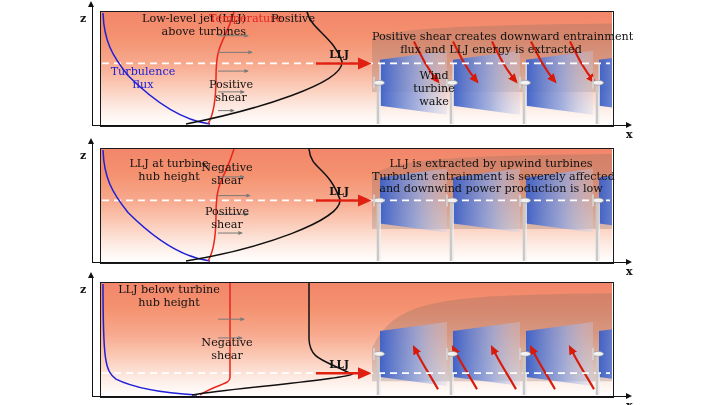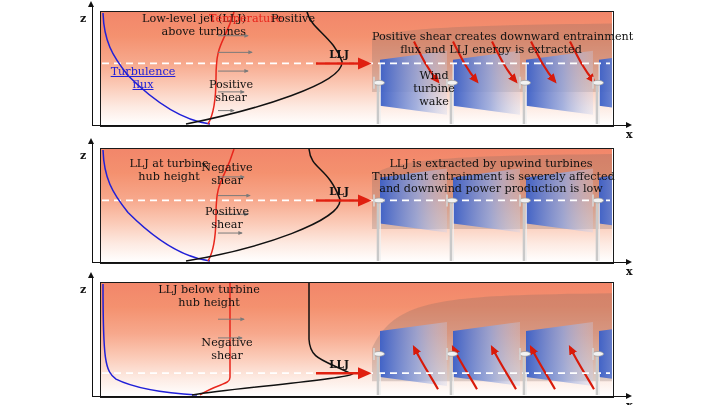--- a/index.html
+++ b/index.html
@@ -24,21 +24,21 @@
   .xarrow{position:absolute;width:0;height:0;
     border-top:3.6px solid transparent;border-bottom:3.6px solid transparent;
     border-left:6px solid #111;}
   .axlabel{position:absolute;font-weight:bold;font-size:11px;color:#111;
            font-family:"DejaVu Serif","Liberation Serif",serif;}
 
   
   .txt{position:absolute;color:#111;font-size:11.2px;line-height:12.6px;
        text-align:center;white-space:pre;}
   .txt.red{color:#e8261c;}
-  .txt.blue{color:#2020d8;text-decoration:underline;}
+  .txt.blue{color:#2020d8;}
   .txt.left{text-align:left;}
 
   svg{position:absolute;left:0;top:0;overflow:visible;}
   .nosel{user-select:none;}
 </style>
 </head>
 <body>
 
 <div id="stage" class="nosel">
     <div class="panel" style="top: 0px; height: 405px;">
@@ -295,19 +295,19 @@
         </g>
         <line x1="316" y1="373.2" x2="368" y2="373.2" stroke="#e02010" stroke-width="2.6" marker-end="url(#lm2)"></line>
       </svg>
       <div class="boxborder" style="left: 100px; top: 282px; width: 512px; height: 114px; position: absolute;"></div>
       <div class="zaxis" style="left: 92px; top: 278px; height: 118px;"></div>
       <div class="zarrow" style="left: 88.4px; top: 272px;"></div>
       <div class="xaxis" style="left: 92px; top: 396px; width: 534px;"></div>
       <div class="xarrow" style="left: 626px; top: 392.8px;"></div>
       <div class="axlabel" style="left: 80px; top: 283px;">z</div>
       <div class="axlabel" style="left: 626px; top: 399px;">x</div>
-      <div class="txt left" style="left: 104px; top: 284px; width: 130px; text-align: center; padding-left: 40px;">LLJ below turbine
+      <div class="txt left" style="left: 104px; top: 284px; width: 130px; text-align: center;">LLJ below turbine
 hub height</div>
       <div class="txt " style="left: 196px; top: 337.2px; width: 62px;">Negative
 shear</div>
       <div class="txt " style="left: 322px; top: 358.2px; width: 34px; font-weight: bold; font-size: 10.5px;">LLJ</div>
     </div>
   </div>
 
 </body></html>

